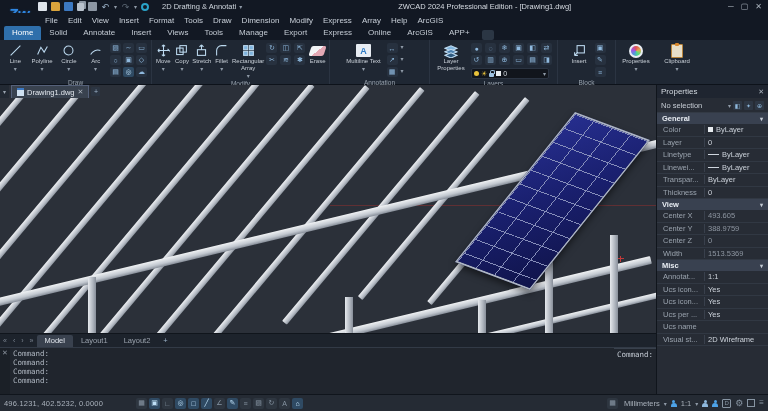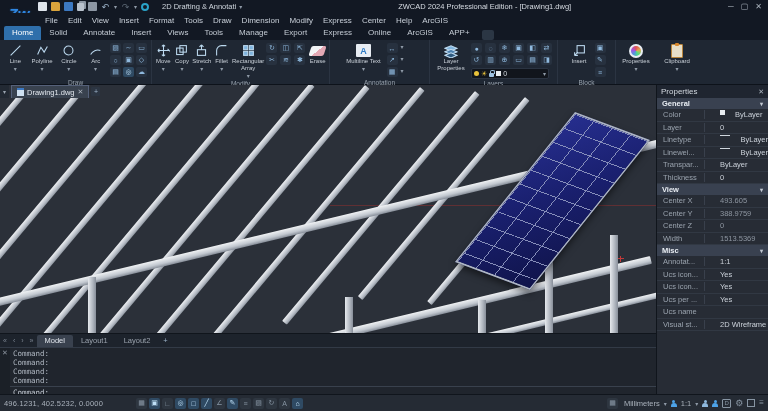--- a/index.html
+++ b/index.html
@@ -90,35 +90,35 @@
   
   .modeltabs { width:656px; height:14px; background:#1d232c; display:flex; align-items:center; font-size:7.5px; color:#9aa2ad; border-top:1px solid #10151c; }
   .mnav { padding:0 3px; font-size:7px; color:#7b8591; }
   .mtab { padding:1px 8px; height:12px; display:flex; align-items:center; }
   .mtab.active { background:#39414e; color:#e2e7ee; border-radius:2px 2px 0 0; }
   .mplus { padding:0 5px; color:#9fb6cc; }
 
   
   .cmd { width:656px; height:47px; background:#20252d; border-top:1px solid #323a46; display:flex; }
   .cmd-gutter { width:10px; background:#1b2027; color:#8a929d; font-size:7px; text-align:center; padding-top:1px; }
-  .cmd-body { flex:1; display:flex; flex-direction:column; }
+  .cmd-body { flex:1; display:flex; }
   .cmd-hist { flex:1; padding:1px 3px; font-family:"DejaVu Sans Mono", monospace; font-size:7.5px; line-height:9px; color:#aeb6c0; }
   .cmd-prompt { height:11px; border-top:1px solid #39414d; padding:1px 3px; font-family:"DejaVu Sans Mono", monospace; font-size:7.5px; color:#c3cad3; }
 
   
   .props { width:112px; height:309px; background:#272c35; border-left:1px solid #10151c; display:flex; flex-direction:column; font-size:7.5px; }
   .props-title { height:13px; background:#1f2530; display:flex; align-items:center; padding:0 4px; color:#d2d8df; font-size:8px; }
   .props-title .x { margin-left:auto; color:#aab3bd; font-size:7px; }
   .props-sel { height:15px; display:flex; align-items:center; gap:2px; padding:0 4px; color:#c6ccd4; border-bottom:1px solid #333a45; }
   .sel-ico { width:9px; height:9px; background:#2e3744; border-radius:1px; color:#8fb9de; font-size:6px; display:flex; align-items:center; justify-content:center; }
   .sect { height:11px; background:#394150; color:#e8edf3; display:flex; align-items:center; padding:0 5px; font-weight:bold; font-size:7.5px; }
   .sect .chev { margin-left:auto; font-size:6px; color:#c3cad3; }
   .prow { height:12.5px; display:flex; align-items:center; border-bottom:1px solid #313843; }
   .plab { width:47px; padding-left:6px; color:#9aa3ae; overflow:hidden; white-space:nowrap; }
-  .pval { flex:1; border-left:1px solid #39404c; padding-left:15px; color:#ccd2da; display:flex; align-items:flex-start; gap:10px; overflow:hidden; white-space:nowrap; }
+  .pval { flex:1; border-left:1px solid #39404c; padding-left:3px; color:#ccd2da; display:flex; align-items:center; gap:3px; overflow:hidden; white-space:nowrap; }
   .pval.dim { color:#8d95a0; }
   .lsample { width:11px; border-top:1px solid #cfd6de; }
 
   
   .statusbar { position:absolute; left:0; top:394px; width:768px; height:17px; background:#252b34; display:flex; align-items:center; font-size:7.5px; color:#a9b1bb; padding:0 4px; border-top:1px solid #10151c; }
   .coords { width:132px; letter-spacing:.2px; }
   .stico { width:11px; height:11px; border-radius:2px; margin-right:2px; background:#2e3640; color:#8795a3; font-size:7px; display:flex; align-items:center; justify-content:center; }
   .stico.on { background:#2f4a63; color:#bfe0f7; }
   .st-right { margin-left:auto; display:flex; align-items:center; gap:4px; }
   .person { width:6px; height:7px; position:relative; }
@@ -164,21 +164,21 @@
     <span class="mi">File</span>
     <span class="mi">Edit</span>
     <span class="mi">View</span>
     <span class="mi">Insert</span>
     <span class="mi">Format</span>
     <span class="mi">Tools</span>
     <span class="mi">Draw</span>
     <span class="mi">Dimension</span>
     <span class="mi">Modify</span>
     <span class="mi">Express</span>
-    <span class="mi">Center</span>
+    <span class="mi">Array</span>
     <span class="mi">Help</span>
     <span class="mi">ArcGIS</span>
   </div>
 
   <div class="ribtabs">
     <span class="rtab active">Home</span>
     <span class="rtab">Solid</span>
     <span class="rtab">Annotate</span>
     <span class="rtab">Insert</span>
     <span class="rtab">Views</span>
@@ -492,20 +492,27 @@
           </div>
           <div class="cmd-prompt">Command:</div>
         </div>
       </div>
     </div>
 
     <div class="props">
       <div class="props-title">
         <span>Properties</span>
         <span class="x">✕</span>
+      </div>
+      <div class="props-sel">
+        <span>No selection</span>
+        <span class="dd" style="margin-left:auto">▾</span>
+        <span class="sel-ico">◧</span>
+        <span class="sel-ico">✦</span>
+        <span class="sel-ico">⊕</span>
       </div>
 
       <div class="sect">
         <span>General</span>
         <span class="chev">▾</span>
       </div>
       <div class="prow">
         <span class="plab">Color</span>
         <span class="pval">
             <span class="swatch-w"></span>

